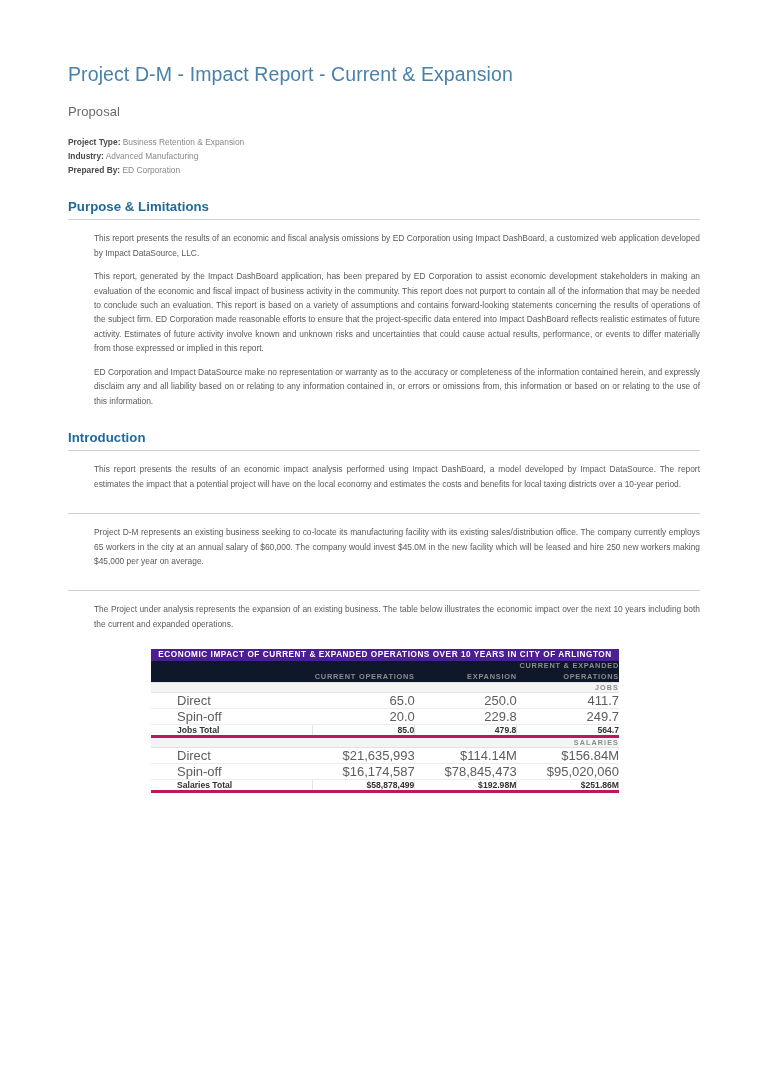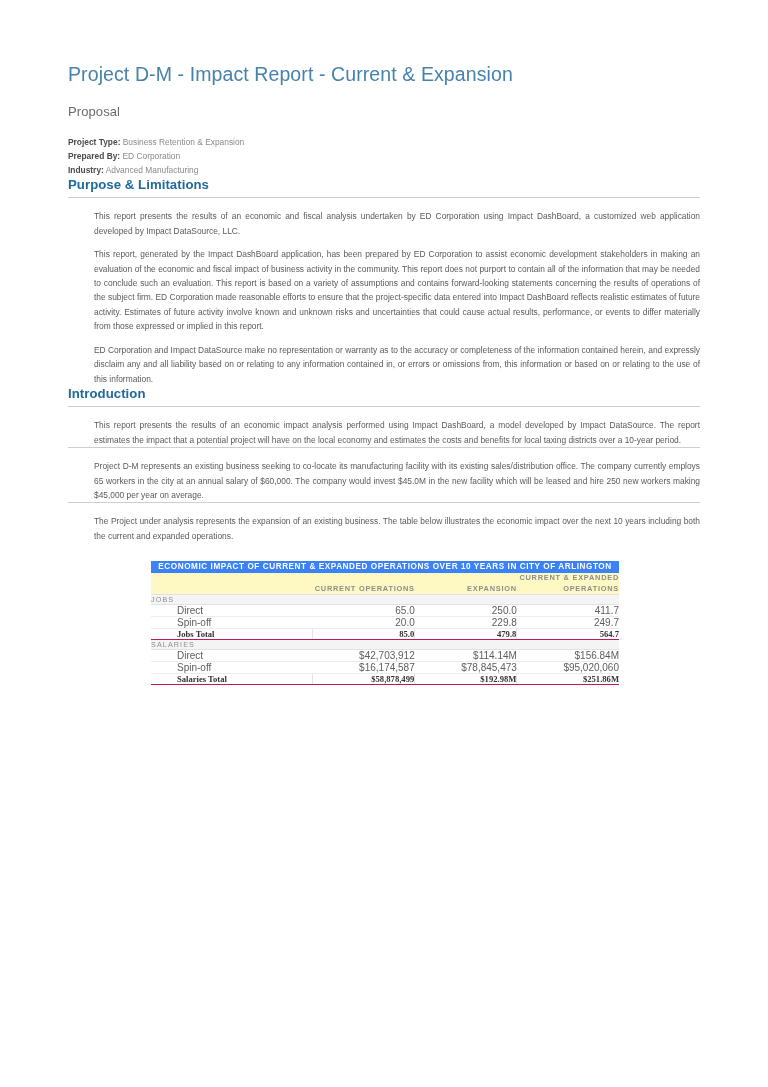--- a/index.html
+++ b/index.html
@@ -70,21 +70,21 @@
   .logo-text {
     font-size: 10.2px;
     font-weight: 700;
     color: #2f7cab;
     line-height: 1.28;
     letter-spacing: 0.15px;
     white-space: nowrap;
   }
 
   
-  .section { }
+  .section { margin-top: 22px; }
   .section-heading {
     font-size: 13.2px;
     font-weight: 700;
     color: #1e6a9b;
     margin: 0 0 5px 0;
     letter-spacing: 0.05px;
   }
   .section-rule {
     height: 1px;
     background: #cfcfcf;
@@ -107,106 +107,106 @@
   }
   table.impact {
     border-collapse: collapse;
     width: 100%;
     table-layout: fixed;
   }
   table.impact th, table.impact td {
     padding: 0;
   }
   .tbl-title-cell {
-    background: #3b82f6;
+    background: #4c1d95;
     color: #ffffff;
     font-size: 8.2px;
     font-weight: 700;
     letter-spacing: 0.55px;
     text-align: center;
     padding: 9px 28px 10px 28px;
     line-height: 1.42;
   }
   .colhead-row td {
-    background: #fef9c3;
+    background: #0f172a;
     color: #8d8d8d;
     font-size: 7.4px;
     font-weight: 700;
     letter-spacing: 0.75px;
     text-align: right;
     vertical-align: bottom;
     padding: 12px 12px 10px 6px;
     line-height: 1.45;
     border-bottom: 1px solid #e2e2e2;
   }
   .colhead-row td.blank { border-bottom: 1px solid #e2e2e2; }
   .group-row td {
     background: #f4f4f4;
     color: #8d8d8d;
     font-size: 7.2px;
-    font-weight: 400;
+    font-weight: 700;
     letter-spacing: 1.1px;
     padding: 8px 10px 8px 10px;
     border-bottom: 1px solid #e2e2e2;
     border-top: 1px solid #e2e2e2;
+    text-align: right;
   }
   .data-row td {
     background: #ffffff;
-    font-size: 10px;
+    font-size: 13px;
     color: #5d5d5d;
     padding: 8px 12px 8px 10px;
     border-bottom: 1px solid #ececec;
     text-align: right;
   }
   .data-row td.label {
     text-align: left;
     padding-left: 26px;
   }
   .total-row td {
     background: #ffffff;
     font-size: 8.6px;
     font-weight: 700;
     color: #333333;
     padding: 9px 12px 9px 10px;
     text-align: right;
-    border-bottom: 1px solid #be185d;
+    border-bottom: 3px solid #be185d;
     border-top: 1px solid #d9d9d9;
     border-left: 1px solid #e4e4e4;
-    font-family: Liberation Serif, serif;
   }
   .total-row td.label {
     text-align: left;
     padding-left: 26px;
     border-left: none;
   }
   .col-label { width: 34.5%; }
   .col-num   { width: 21.8%; }
 </style>
 </head>
 <body>
 
 <div class="page">
 
   <div class="doc-header">
     <div class="header-left">
       <h1 class="doc-title">Project D-M - Impact Report - Current &amp; Expansion</h1>
       <div class="doc-subtitle">Proposal</div>
       <div class="meta-block">
         <div class="meta-line"><span class="meta-label">Project Type:</span><span> Business Retention &amp; Expansion</span></div>
+        <div class="meta-line"><span class="meta-label">Industry:</span><span> Advanced Manufacturing</span></div>
         <div class="meta-line"><span class="meta-label">Prepared By:</span><span> ED Corporation</span></div>
-        <div class="meta-line"><span class="meta-label">Industry:</span><span> Advanced Manufacturing</span></div>
       </div>
     </div>
 
   </div>
 
   <div class="section">
     <h2 class="section-heading">Purpose &amp; Limitations</h2>
     <div class="section-rule"></div>
-    <p class="body-text">This report presents the results of an economic and fiscal analysis undertaken by ED Corporation using Impact DashBoard, a customized web application developed by Impact DataSource, LLC.</p>
+    <p class="body-text">This report presents the results of an economic and fiscal analysis omissions by ED Corporation using Impact DashBoard, a customized web application developed by Impact DataSource, LLC.</p>
     <p class="body-text">This report, generated by the Impact DashBoard application, has been prepared by ED Corporation to assist economic development stakeholders in making an evaluation of the economic and fiscal impact of business activity in the community. This report does not purport to contain all of the information that may be needed to conclude such an evaluation. This report is based on a variety of assumptions and contains forward-looking statements concerning the results of operations of the subject firm. ED Corporation made reasonable efforts to ensure that the project-specific data entered into Impact DashBoard reflects realistic estimates of future activity. Estimates of future activity involve known and unknown risks and uncertainties that could cause actual results, performance, or events to differ materially from those expressed or implied in this report.</p>
     <p class="body-text">ED Corporation and Impact DataSource make no representation or warranty as to the accuracy or completeness of the information contained herein, and expressly disclaim any and all liability based on or relating to any information contained in, or errors or omissions from, this information or based on or relating to the use of this information.</p>
   </div>
 
   <div class="section">
     <h2 class="section-heading">Introduction</h2>
     <div class="section-rule"></div>
     <p class="body-text">This report presents the results of an economic impact analysis performed using Impact DashBoard, a model developed by Impact DataSource. The report estimates the impact that a potential project will have on the local economy and estimates the costs and benefits for local taxing districts over a 10-year period.</p>
   </div>
 
@@ -258,21 +258,21 @@
             <td>85.0</td>
             <td>479.8</td>
             <td>564.7</td>
           </tr>
 
           <tr class="group-row">
             <td colspan="4">SALARIES</td>
           </tr>
           <tr class="data-row">
             <td class="label">Direct</td>
-            <td>$42,703,912</td>
+            <td>$21,635,993</td>
             <td>$114.14M</td>
             <td>$156.84M</td>
           </tr>
           <tr class="data-row">
             <td class="label">Spin-off</td>
             <td>$16,174,587</td>
             <td>$78,845,473</td>
             <td>$95,020,060</td>
           </tr>
           <tr class="total-row">

